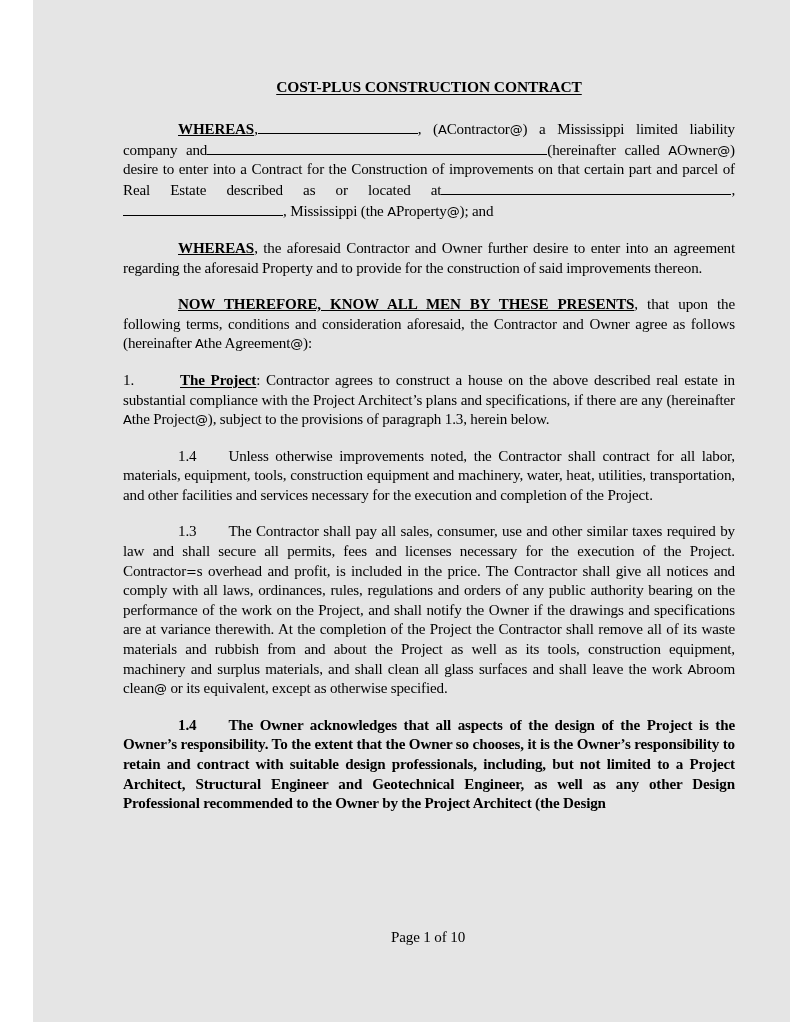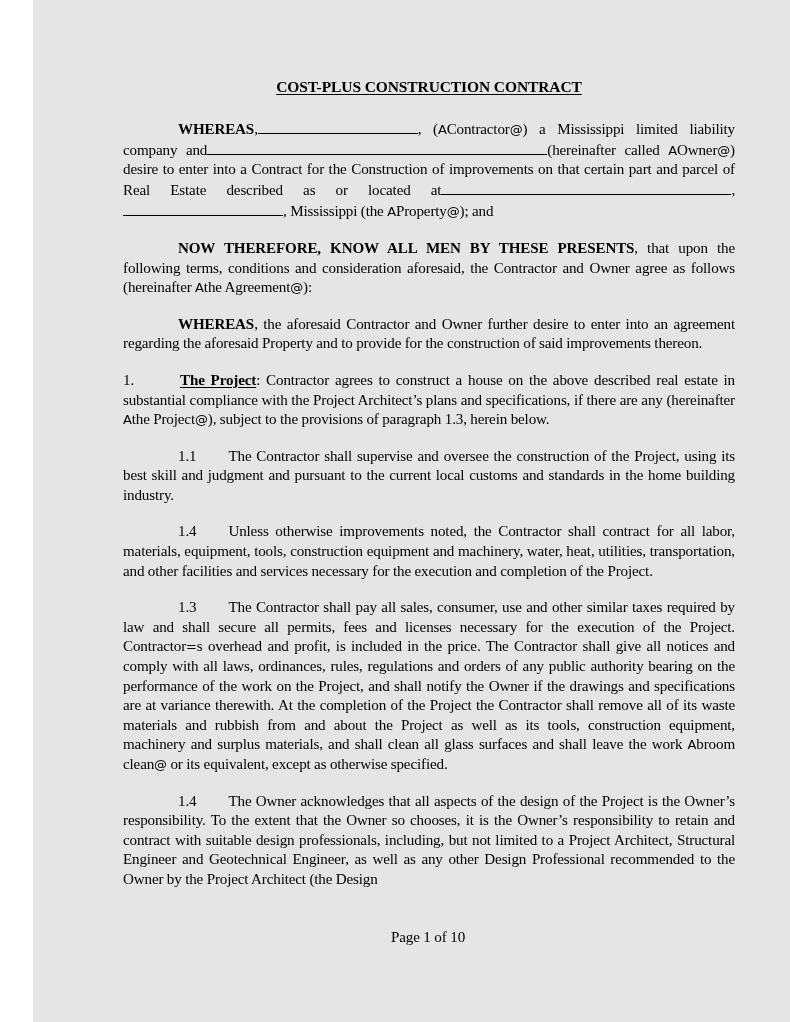--- a/index.html
+++ b/index.html
@@ -47,39 +47,40 @@
     text-align: justify;
     text-justify: inter-word;
     font-size: 15.1px;
     line-height: 19.6px;
     letter-spacing: -0.15px;
     word-spacing: -0.1px;
   }
 
   p.tight {
     margin-bottom: 0;
+    font-weight: bold;
   }
 
   .ind-first {
     display: inline-block;
     width: 55px;
   }
   .ind-num {
     display: inline-block;
     width: 55px;
     text-indent: 0;
   }
 
   
   .numline .n {
     display: inline-block;
     width: 57px;
   }
 
-  b, strong { font-weight: bold; }
+  b, strong { font-weight: bold; text-decoration: underline; }
 
   .u {
     text-decoration: underline;
     text-underline-offset: 2px;
   }
 
   
   .blank {
     display: inline-block;
     border-bottom: 1.6px solid #000;
@@ -115,34 +116,31 @@
 <div class="page">
   <div class="content">
 
     <div class="doc-title">COST-PLUS CONSTRUCTION CONTRACT</div>
 
     <p class="para">
       <span class="ind-first"></span><b>WHEREAS</b><span>,</span><span class="blank b1"></span><span>, (</span><span class="sq">A</span><span>Contractor</span><span class="sq">@</span><span>) a Mississippi limited liability company and</span><span class="blank b2"></span><span>(hereinafter called</span> <span class="sq">A</span><span>Owner</span><span class="sq">@</span><span>) desire to enter into a Contract for the Construction of improvements on that certain part and parcel of Real Estate described as or located at</span><span class="blank b3"></span><span>,</span><span class="blank b4"></span><span>, Mississippi (the</span> <span class="sq">A</span><span>Property</span><span class="sq">@</span><span>); and</span>
     </p>
 
     <p class="para">
-      <span class="ind-first"></span><b>NOW THEREFORE, KNOW ALL MEN BY THESE PRESENTS</b><span>, that upon the following terms, conditions and consideration aforesaid, the Contractor and Owner agree as follows (hereinafter </span><span class="sq">A</span><span>the Agreement</span><span class="sq">@</span><span>):</span>
+      <span class="ind-first"></span><b>WHEREAS</b><span>, the aforesaid Contractor and Owner further desire to enter into an agreement regarding the aforesaid Property and to provide for the construction of said improvements thereon.</span>
     </p>
 
     <p class="para">
-      <span class="ind-first"></span><b>WHEREAS</b><span>, the aforesaid Contractor and Owner further desire to enter into an agreement regarding the aforesaid Property and to provide for the construction of said improvements thereon.</span>
+      <span class="ind-first"></span><b>NOW THEREFORE, KNOW ALL MEN BY THESE PRESENTS</b><span>, that upon the following terms, conditions and consideration aforesaid, the Contractor and Owner agree as follows (hereinafter </span><span class="sq">A</span><span>the Agreement</span><span class="sq">@</span><span>):</span>
     </p>
 
     <p class="para numline">
       <span class="n">1.</span><b class="u">The Project</b><span>: Contractor agrees to construct a house on the above described real estate in substantial compliance with the Project Architect’s plans and specifications, if there are any (hereinafter </span><span class="sq">A</span><span>the Project</span><span class="sq">@</span><span>), subject to the provisions of paragraph 1.3, herein below.</span>
     </p>
 
-    <p class="para">
-      <span class="ind-num"></span><span>1.1</span><span class="ind-num" style="width:32px"></span><span>The Contractor shall supervise and oversee the construction of the Project, using its best skill and judgment and pursuant to the current local customs and standards in the home building industry.</span>
-    </p>
 
     <p class="para">
       <span class="ind-num"></span><span>1.4</span><span class="ind-num" style="width:32px"></span><span>Unless otherwise improvements noted, the Contractor shall contract for all labor, materials, equipment, tools, construction equipment and machinery, water, heat, utilities, transportation, and other facilities and services necessary for the execution and completion of the Project.</span>
     </p>
 
     <p class="para">
       <span class="ind-num"></span><span>1.3</span><span class="ind-num" style="width:32px"></span><span>The Contractor shall pay all sales, consumer, use and other similar taxes required by law and shall secure all permits, fees and licenses necessary for the execution of the Project.  Contractor</span><span class="sq">=</span><span>s overhead and profit, is included in the price. The Contractor shall give all notices and comply with all laws, ordinances, rules, regulations and orders of any public authority bearing on the performance of the work on the Project, and shall notify the Owner if the drawings and specifications are at variance therewith. At the completion of the Project the Contractor shall remove all of its waste materials and rubbish from and about the Project as well as its tools, construction equipment, machinery and surplus materials, and shall clean all glass surfaces and shall leave the work </span><span class="sq">A</span><span>broom clean</span><span class="sq">@</span><span> or its equivalent, except as otherwise specified.</span>
     </p>
 
     <p class="para tight">

